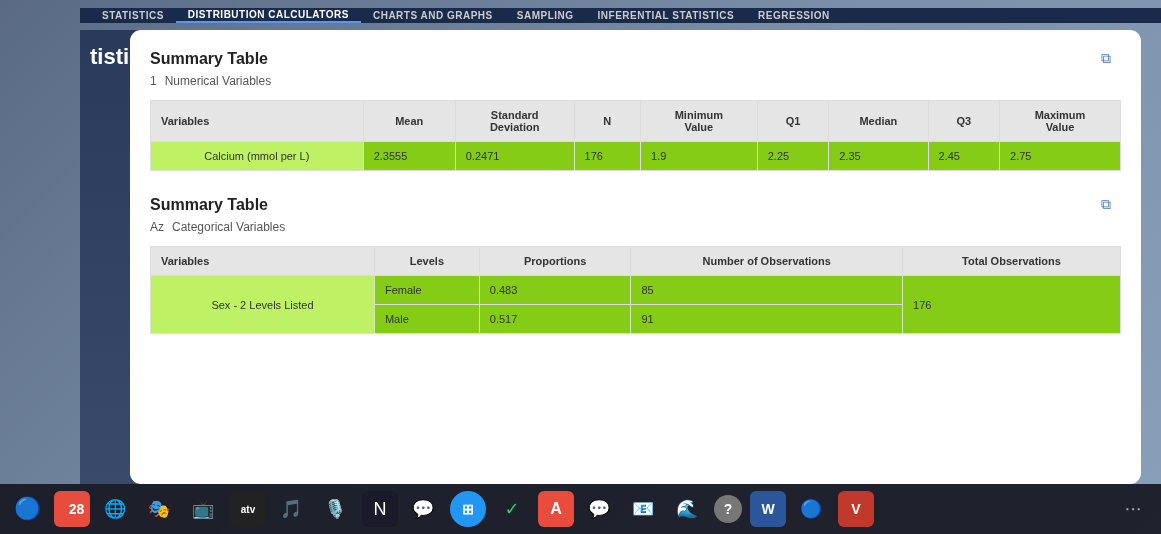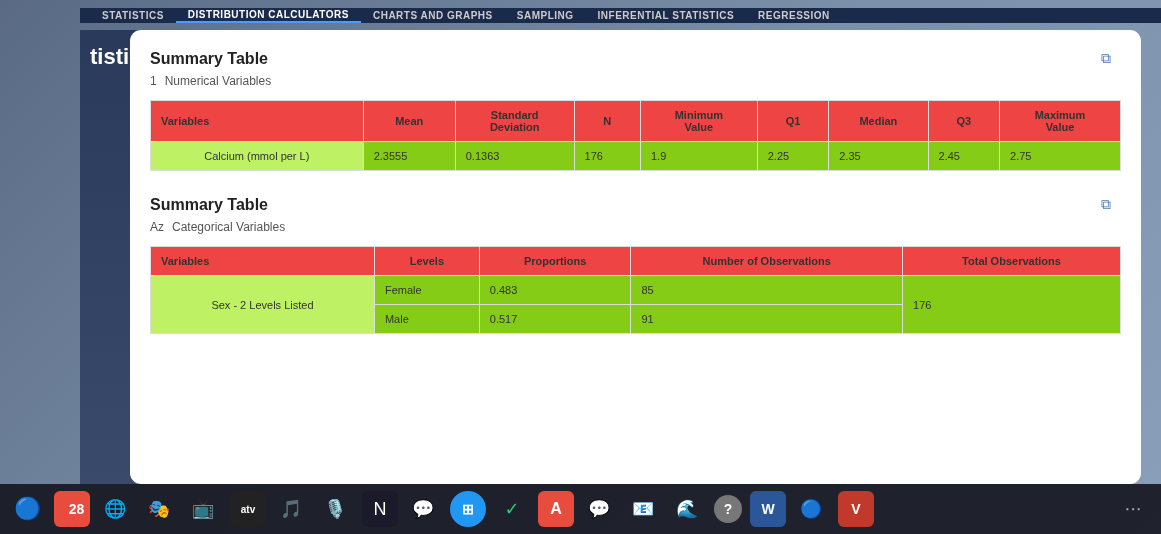--- a/index.html
+++ b/index.html
@@ -96,21 +96,21 @@
     }
 
     
     .data-table {
       width: 100%;
       border-collapse: collapse;
       font-size: 11px;
     }
 
     .data-table th {
-      background: #ef4444;
+      background: #e5e5e5;
       border: 1px solid #ddd;
       padding: 8px 10px;
       text-align: center;
       font-weight: 600;
       color: #333;
       font-size: 11px;
     }
 
     .data-table th.left-align {
       text-align: left;
@@ -236,21 +236,21 @@
           <th>Q1</th>
           <th>Median</th>
           <th>Q3</th>
           <th>Maximum<br>Value</th>
         </tr>
       </thead>
       <tbody>
         <tr>
           <td class="var-cell">Calcium (mmol per L)</td>
           <td>2.3555</td>
-          <td>0.1363</td>
+          <td>0.2471</td>
           <td>176</td>
           <td>1.9</td>
           <td>2.25</td>
           <td>2.35</td>
           <td>2.45</td>
           <td>2.75</td>
         </tr>
       </tbody>
     </table>
   </div>

